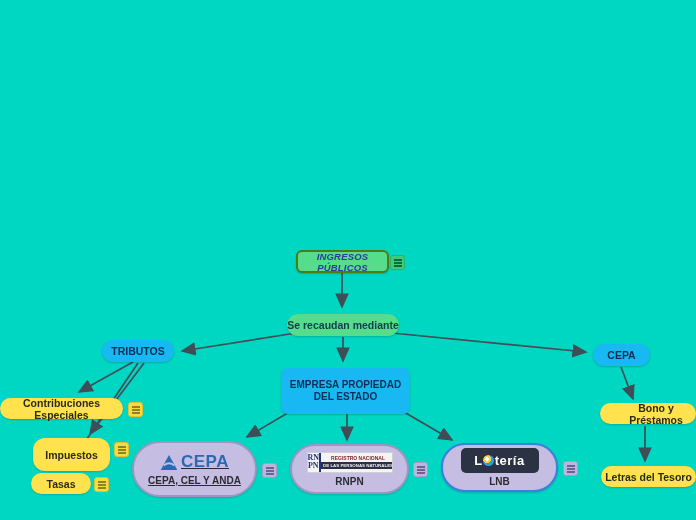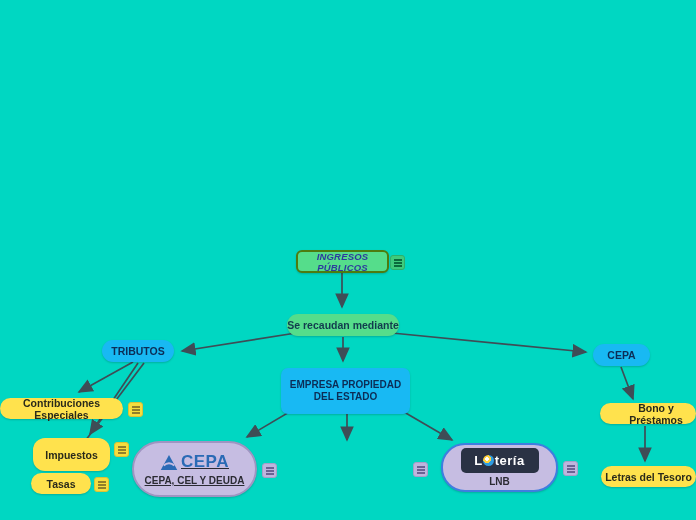--- a/index.html
+++ b/index.html
@@ -126,24 +126,37 @@
   <div class="node pill yellow" style="left:601px;top:466px;width:95px;height:21px;">Letras del Tesoro</div>
 
   <div class="node big" style="left:132px;top:441px;width:125px;height:56px;text-decoration:underline;">
     <div class="cepa-logo">
       <svg width="18" height="17" viewBox="0 0 24 22">
         <path d="M12,1 L23,21 H1 Z" fill="#2a6ab5"></path>
         <path d="M5,15 C9,11 15,11 19,15" stroke="#c6bde2" stroke-width="2.4" fill="none"></path>
       </svg>
       <span class="word">CEPA</span>
     </div>
-    <div class="caption">CEPA, CEL Y DEUDA</div>
+    <div class="caption">CEPA, CEL Y ANDA</div>
   </div>
   <div class="note-icon ni-lav" style="left:262px;top:463px;"></div>
 
+  <div class="node big" style="left:290px;top:444px;width:119px;height:50px;border-radius:25px;">
+    <div class="rnpn-logo">
+      <div class="rnpn-left">
+        <span>RN</span>
+        <span>PN</span>
+      </div>
+      <div class="rnpn-right">
+        <div class="l1">REGISTRO NACIONAL</div>
+        <div class="l2">DE LAS PERSONAS NATURALES</div>
+      </div>
+    </div>
+    <div class="caption">RNPN</div>
+  </div>
   <div class="note-icon ni-lav" style="left:413px;top:462px;"></div>
 
   <div class="node big" style="left:441px;top:443px;width:117px;height:49px;border-radius:24px;border-color:#3f7de0;">
     <div class="lnb-logo">
       <span>L</span>
         <span class="ball"></span>
         <span>tería</span>
     </div>
     <div class="caption">LNB</div>
   </div>

